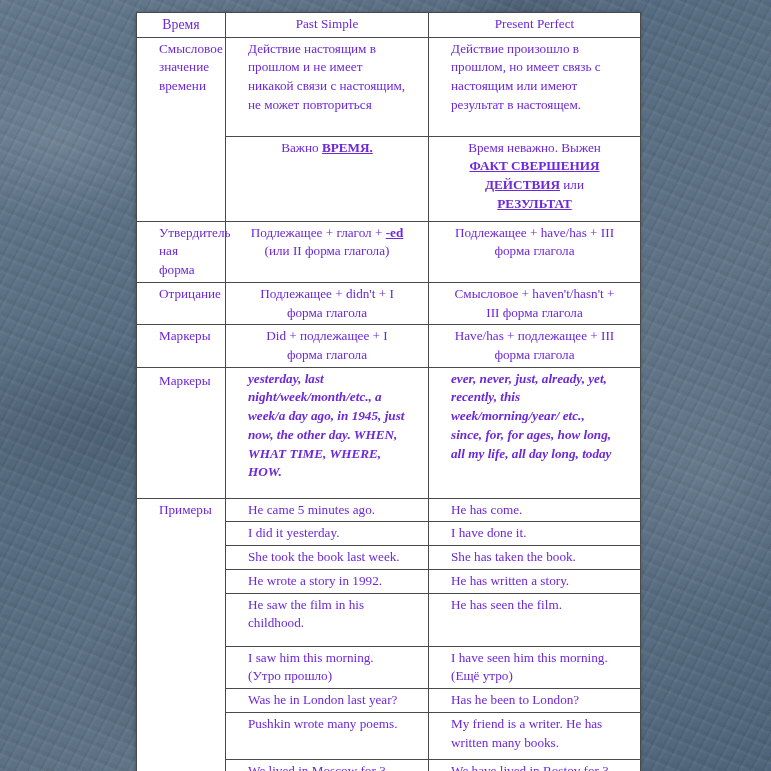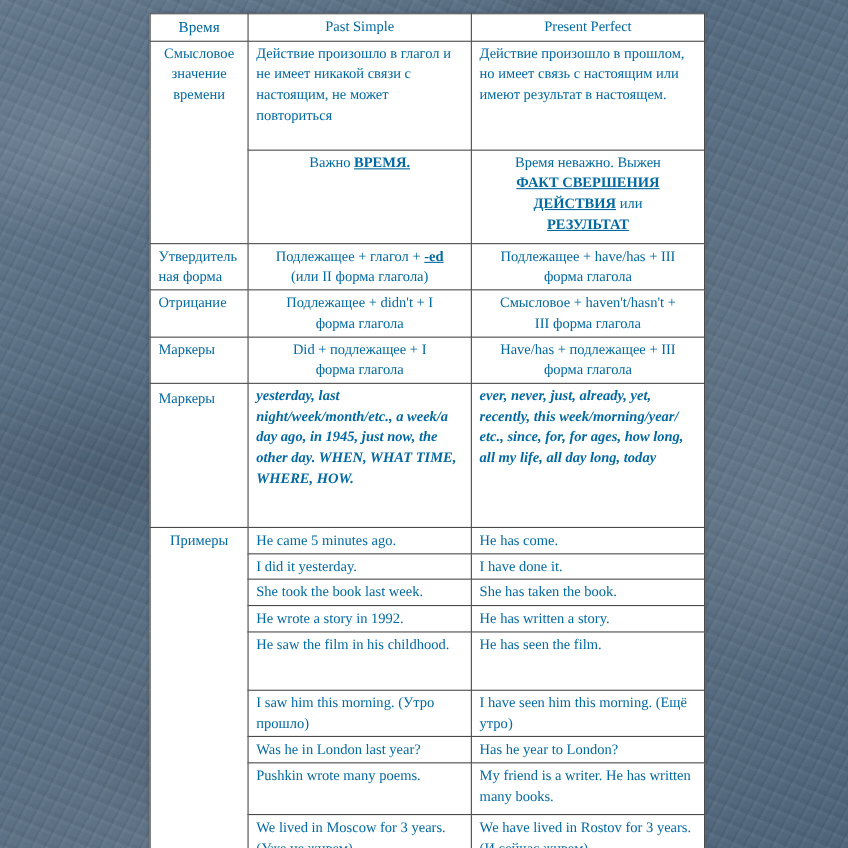--- a/index.html
+++ b/index.html
@@ -38,24 +38,24 @@
   }
   table.grammar{
     border-collapse:collapse;
     width:504px;
     background:#fff;
     table-layout:fixed;
     border:1px solid #3e3e3e;
   }
   table.grammar td{
     border:1px solid #4a4a4a;
-    padding:2px 7px;
+    padding:2px 22px;
     font-size:13.2px;
     line-height:1.42;
-    color:#0369a1;
+    color:#6d28d9;
     vertical-align:top;
   }
   col.c1{width:89px;}
   col.c2{width:203px;}
   col.c3{width:212px;}
 
   .hdr{text-align:center;font-weight:normal;font-size:16px;padding:4px 5px;vertical-align:middle;}
   .hdr.plain{font-weight:normal;font-size:13.8px;}
   .rowlabel{vertical-align:middle;text-align:left;padding-left:6px;}
   .rowlabel.ctr{text-align:center;}
@@ -81,21 +81,21 @@
   <tbody>
 
     <tr>
       <td class="hdr plain">Время</td>
       <td class="hdr">Past Simple</td>
       <td class="hdr">Present Perfect</td>
     </tr>
 
     <tr>
       <td class="rowlabel ctr" rowspan="2">Смысловое значение времени</td>
-      <td style="height:94px">Действие произошло в глагол и не имеет никакой связи с настоящим, не может повториться</td>
+      <td style="height:94px">Действие настоящим в прошлом и не имеет никакой связи с настоящим, не может повториться</td>
       <td>Действие произошло в прошлом, но имеет связь с настоящим или имеют результат в настоящем.</td>
     </tr>
 
     <tr>
       <td class="ctr mid" style="height:80px">
         <span>Важно </span><span class="b">ВРЕМЯ.</span>
       </td>
       <td class="ctr mid tall">
         <span>Время неважно. Выжен</span><br>
         <span class="b">ФАКТ СВЕРШЕНИЯ ДЕЙСТВИЯ</span><span> или </span><br>
@@ -165,21 +165,21 @@
     <tr>
       <td style="height:48px">He saw the film in his childhood.</td>
       <td class="bot">He has seen the film.</td>
     </tr>
     <tr>
       <td>I saw him this morning. (Утро прошло)</td>
       <td>I have seen him this morning. (Ещё утро)</td>
     </tr>
     <tr>
       <td>Was he in London last year?</td>
-      <td>Has he year to London?</td>
+      <td>Has he been to London?</td>
     </tr>
     <tr>
       <td style="height:42px">Pushkin wrote many poems.</td>
       <td>My friend is a writer. He has written many books.</td>
     </tr>
     <tr>
       <td style="height:44px">We lived in Moscow for 3 years. (Уже не живем)</td>
       <td>We have lived in Rostov for 3 years. (И сейчас живем)</td>
     </tr>
 

